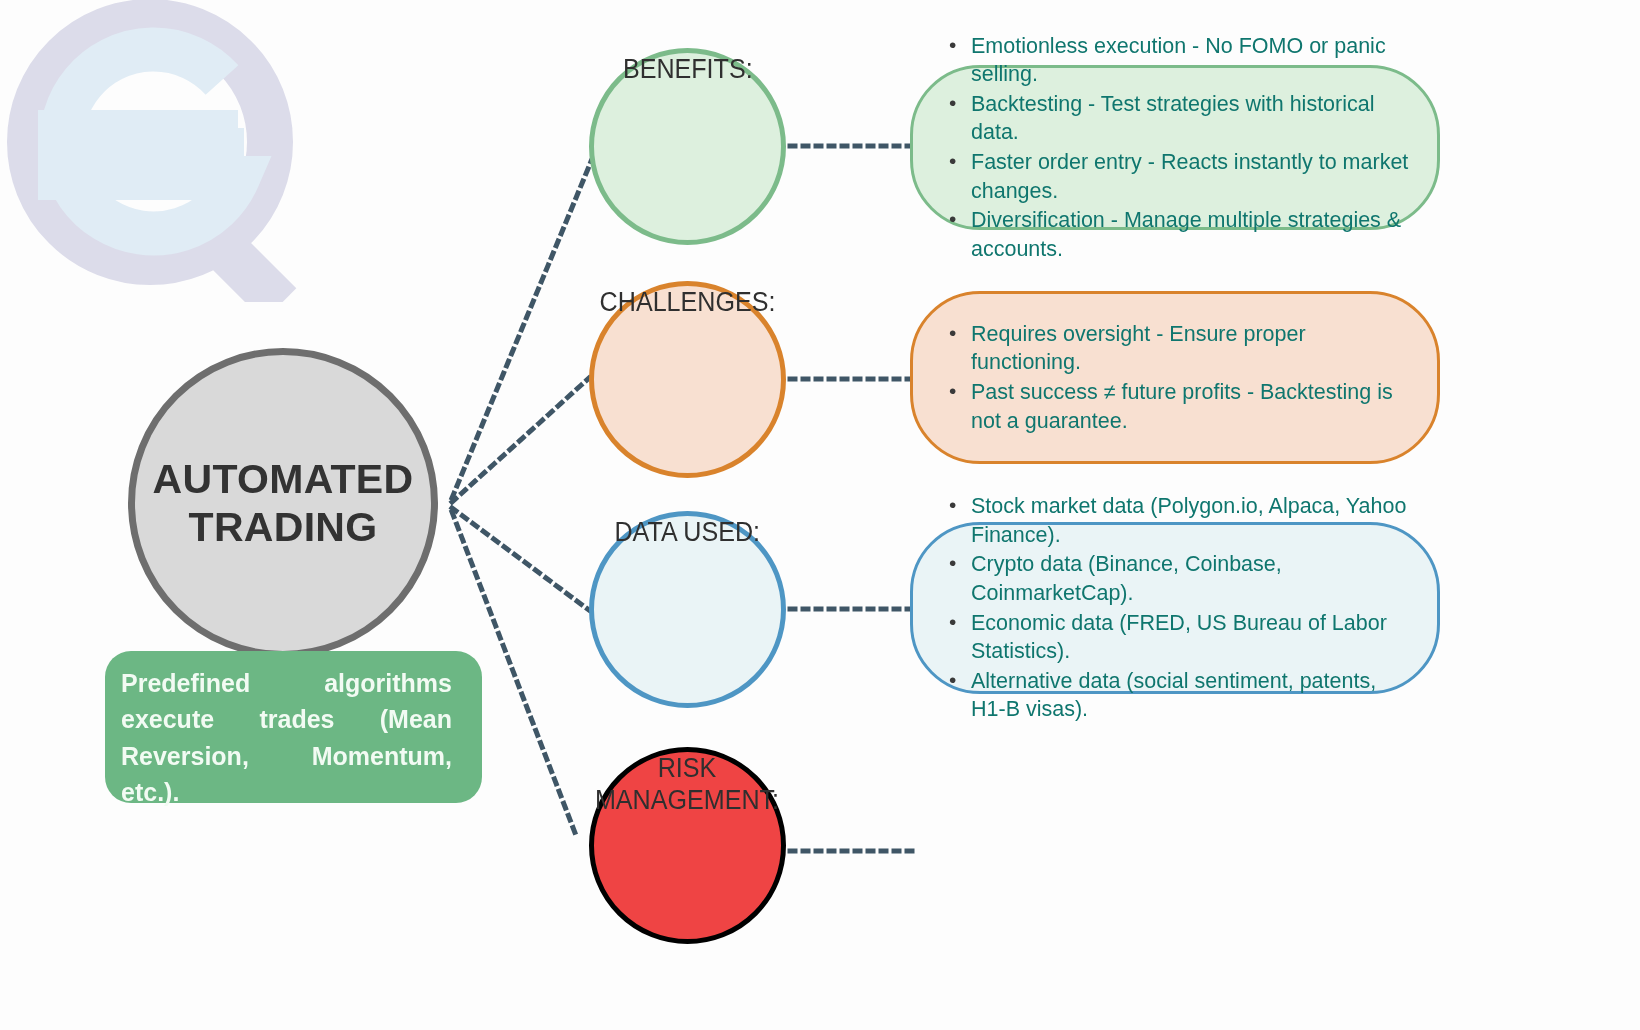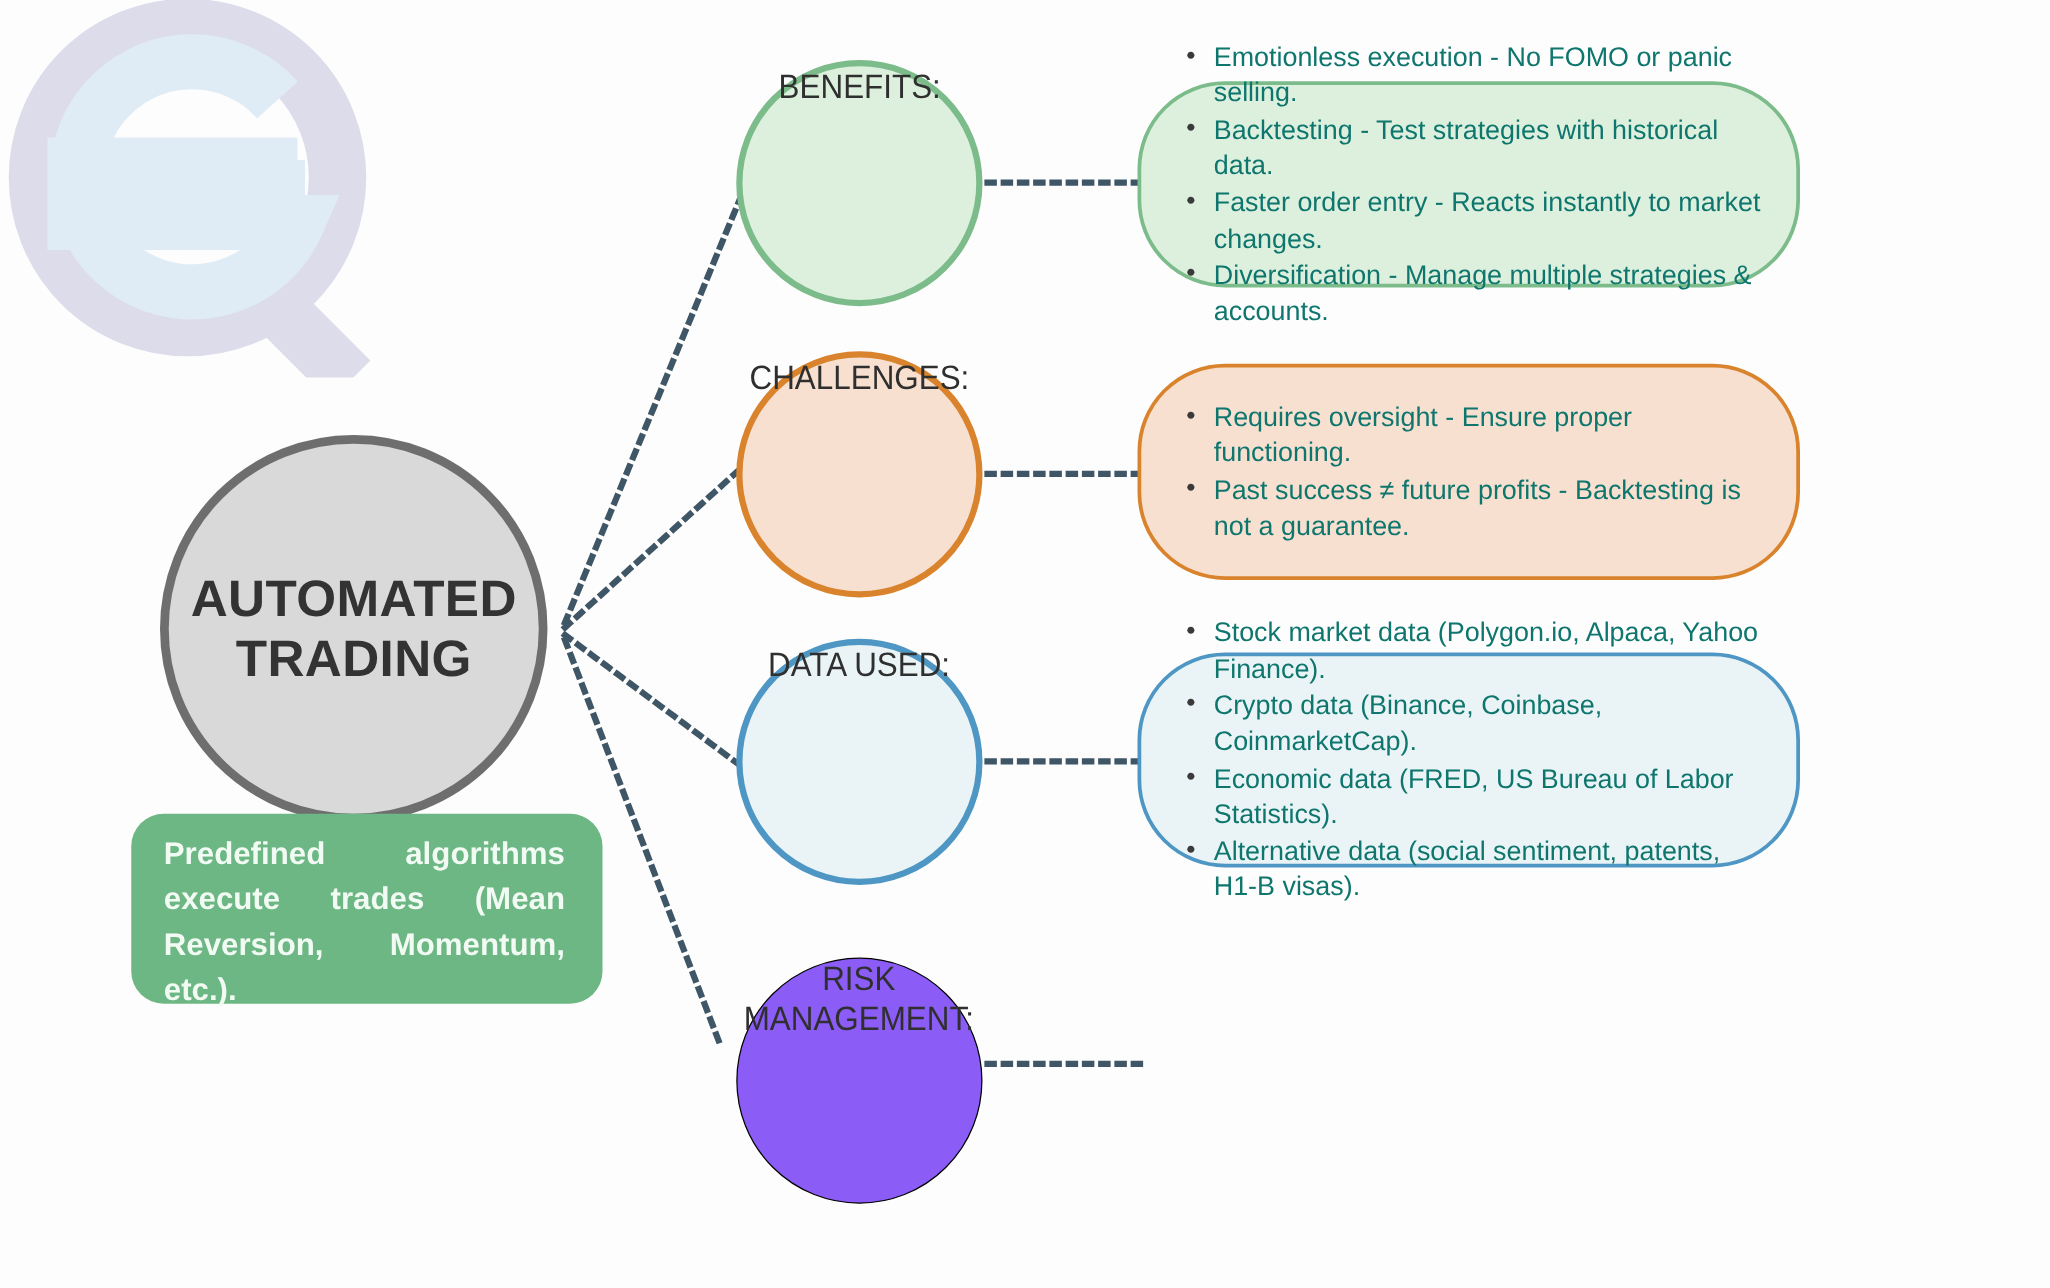--- a/index.html
+++ b/index.html
@@ -55,21 +55,21 @@
 
   .caption-box {
     position: absolute;
     left: 105px;
     top: 651px;
     width: 377px;
     height: 152px;
     background: #6cb784;
     border-radius: 26px;
     box-sizing: border-box;
-    padding: 14px 30px 14px 26px;
+    padding: 14px 30px 14px 16px;
   }
   .caption-text {
     color: #f2fbf3;
     font-size: 25px;
     font-weight: bold;
     line-height: 1.45;
     text-align: justify;
     text-align-last: left;
     font-family: "Liberation Sans", sans-serif;
   }
@@ -90,21 +90,21 @@
     line-height: 1.2;
     white-space: nowrap;
     font-family: "Liberation Sans Narrow", "Liberation Sans", sans-serif;
     transform: scaleX(0.93);
   }
   .branch-label.two-line { white-space: normal; }
 
   .c-benefits   { left: 589px; top: 48px;  width: 197px; height: 197px; background:#ddf0de; border: 5px solid #7cbb8a; }
   .c-challenges { left: 589px; top: 281px; width: 197px; height: 197px; background:#f8e0d1; border: 5px solid #d9832c; }
   .c-data       { left: 589px; top: 511px; width: 197px; height: 197px; background:#eaf4f6; border: 5px solid #4e96c4; }
-  .c-risk       { left: 589px; top: 766px; width: 197px; height: 197px; background:#8b5cf6; border: 1px solid #000000; }
+  .c-risk       { left: 589px; top: 747px; width: 197px; height: 197px; background:#ef4444; border: 5px solid #000000; }
 
   
   .detail-box {
     position: absolute;
     box-sizing: border-box;
     border-radius: 70px;
     display: flex;
     align-items: center;
   }
   .detail-box ul {

